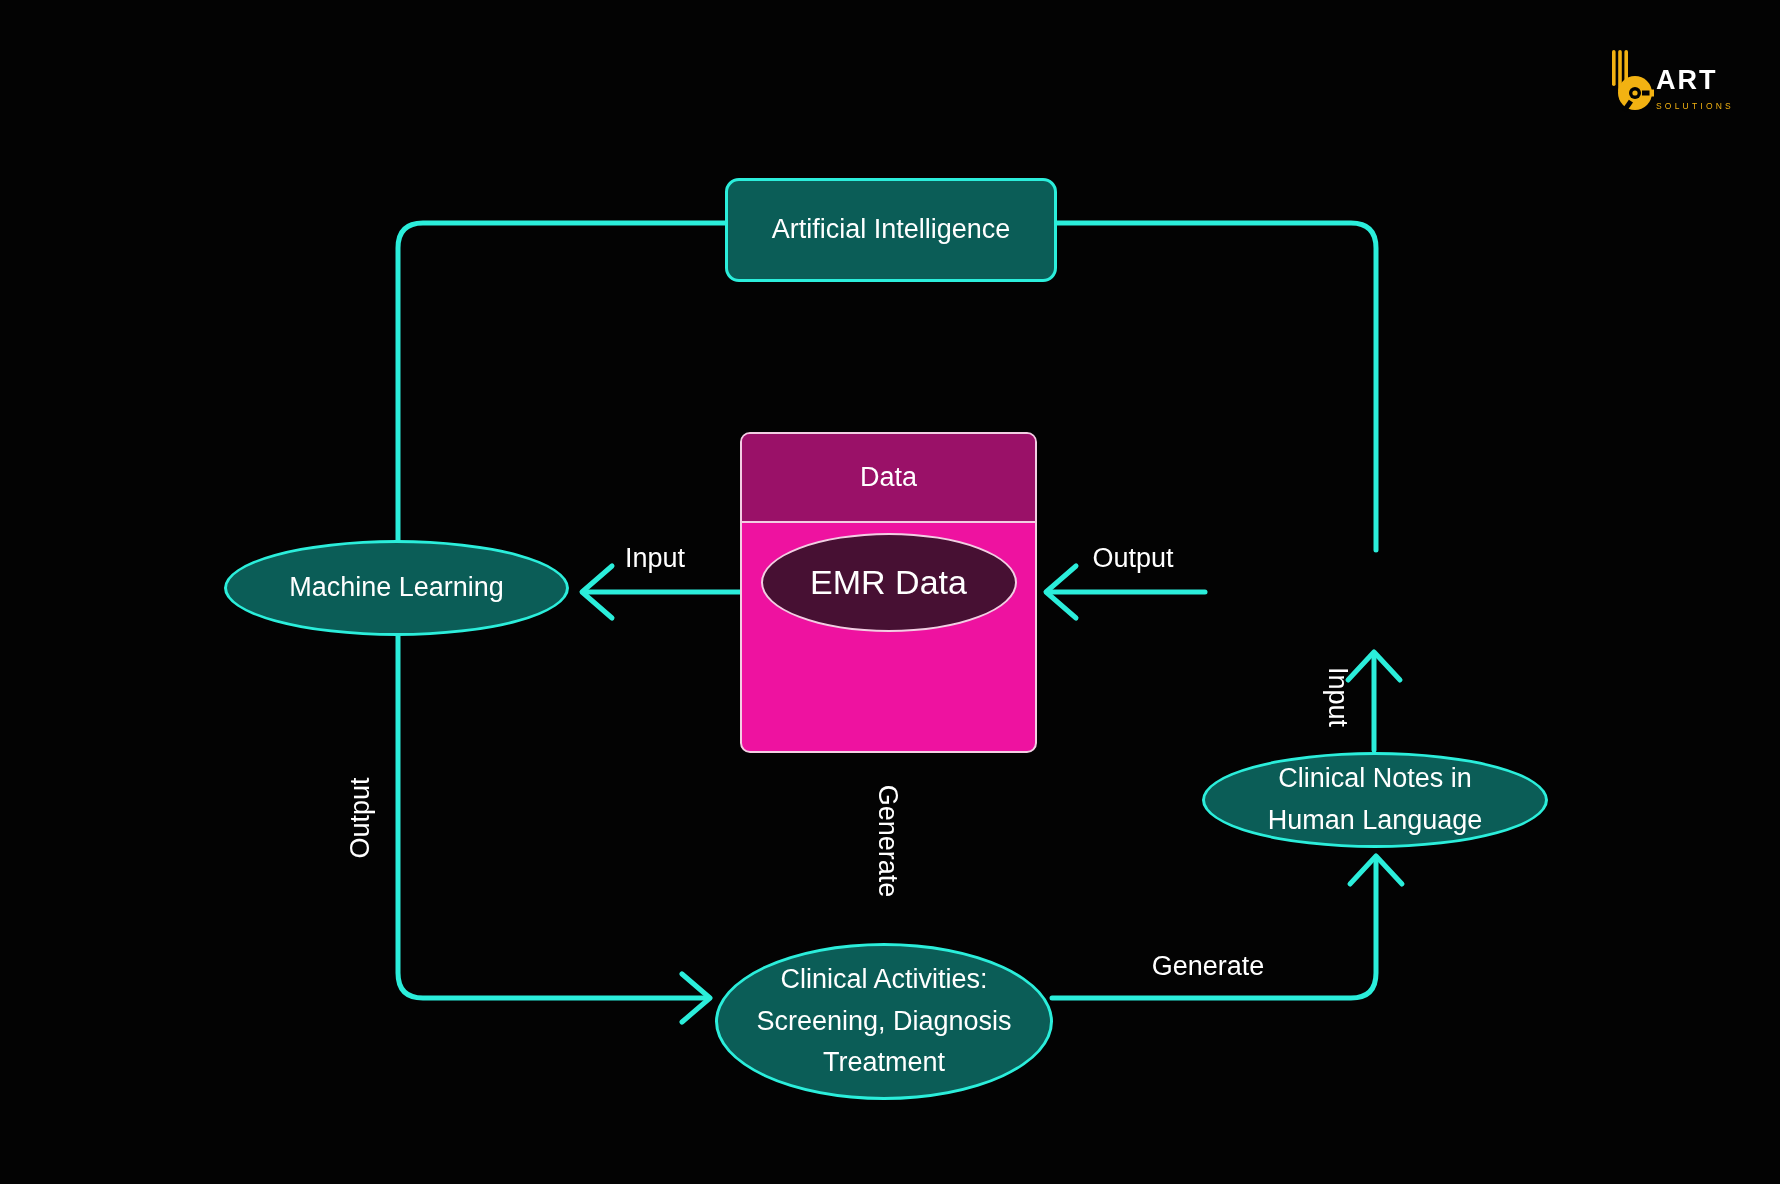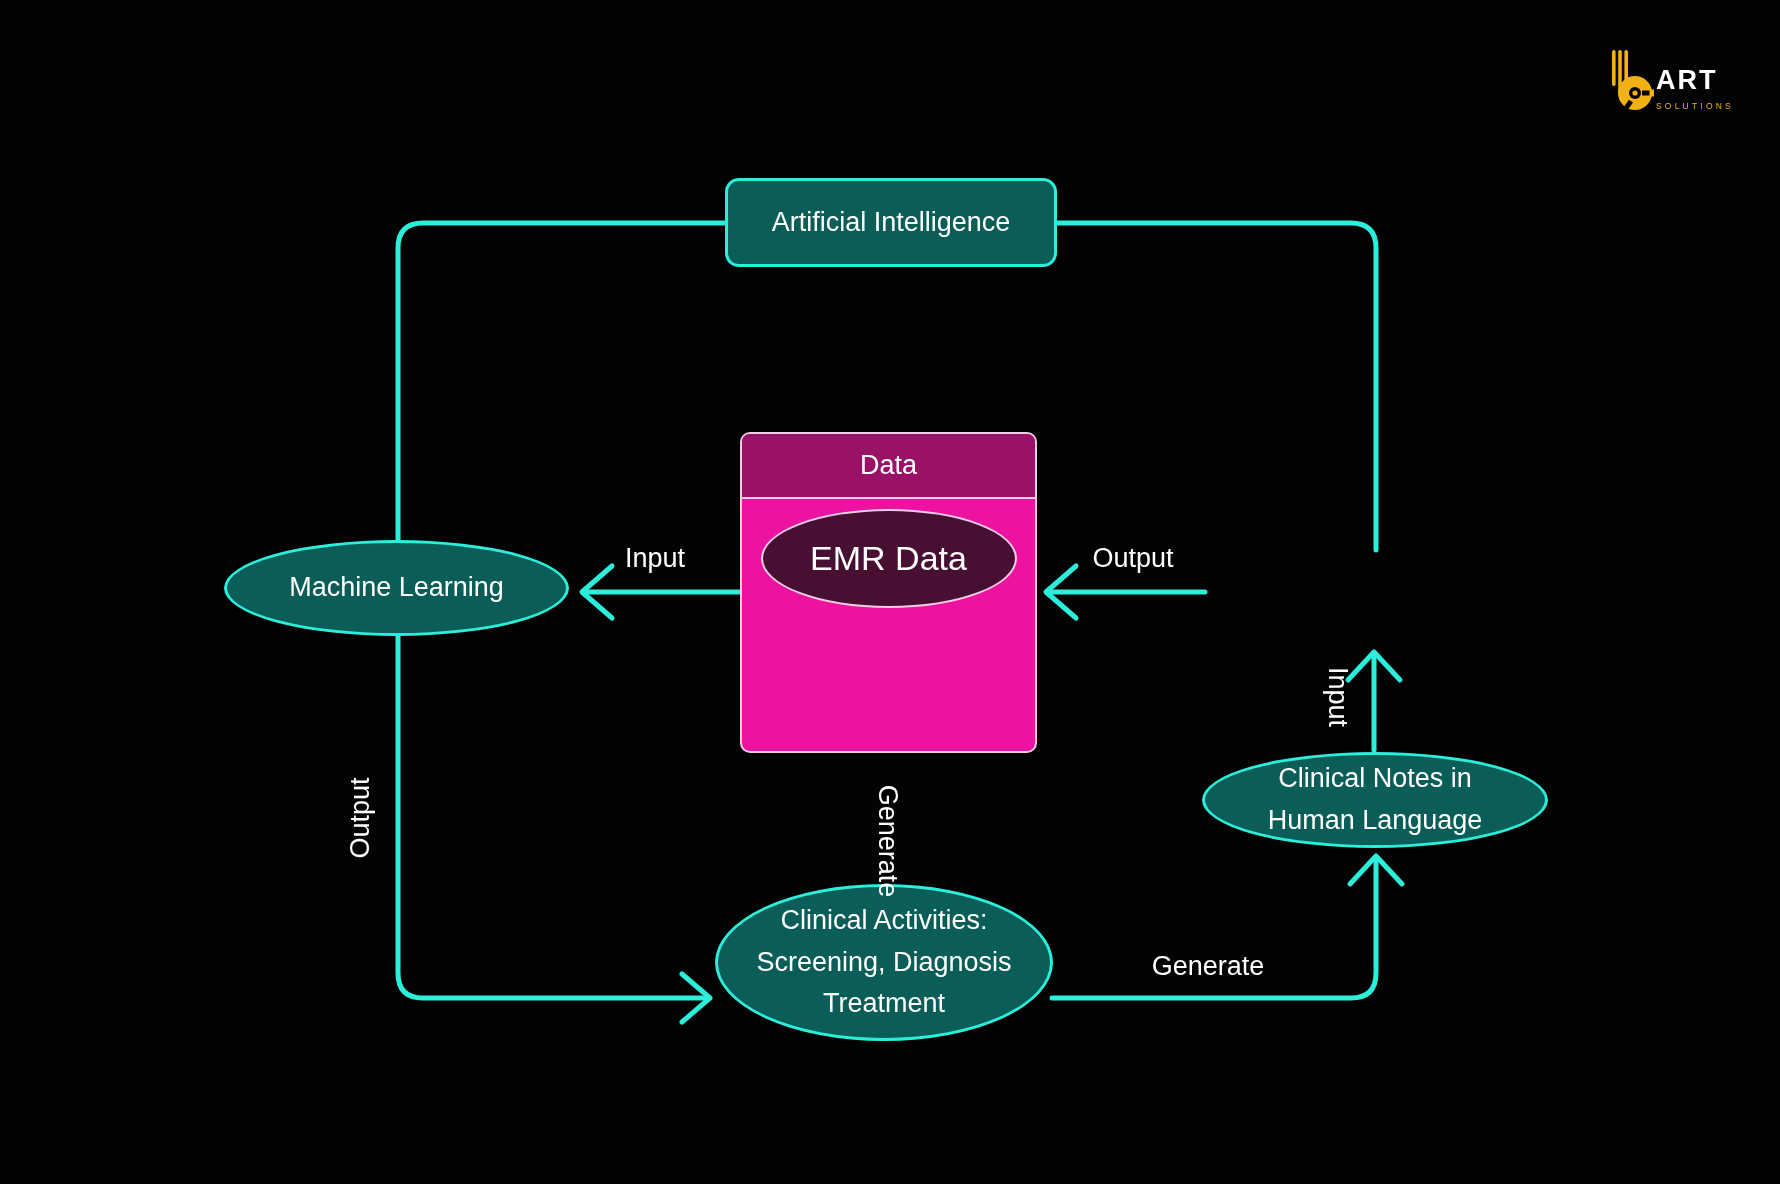--- a/index.html
+++ b/index.html
@@ -12,36 +12,36 @@
   }
   svg.connectors{position:absolute;left:0;top:0;z-index:1;}
   .node{
     position:absolute;z-index:2;
     display:flex;align-items:center;justify-content:center;
     text-align:center;color:#ffffff;font-size:27px;line-height:1.55;
     background:#0B5D57;border:3px solid #2BEEDB;box-sizing:border-box;
   }
   .rectnode{border-radius:14px;}
   .ellipse{border-radius:50%;}
-  #node-ai{left:725px;top:178px;width:332px;height:89px;justify-content:center;}
+  #node-ai{left:725px;top:178px;width:332px;height:104px;justify-content:center;}
   #node-ml{left:224px;top:540px;width:345px;height:96px;}
   #node-nlp{left:1202px;top:548px;width:346px;height:95px;}
   #node-nlp .lbl{width:280px;}
   #node-notes{left:1202px;top:752px;width:346px;height:96px;}
   #node-notes .lbl{width:260px;}
-  #node-activities{left:715px;top:884px;width:338px;height:157px;}
+  #node-activities{left:715px;top:943px;width:338px;height:157px;}
   #node-activities .lbl{width:258px;}
 
   #data-panel{
     position:absolute;z-index:2;left:740px;top:432px;width:297px;height:321px;
     background:#EE12A0;border:2px solid #F2CEE3;border-radius:10px;
     box-sizing:border-box;overflow:hidden;
   }
   #data-header{
-    height:65px;background:#9A1168;border-bottom:2px solid #F2CEE3;
+    height:89px;background:#9A1168;border-bottom:2px solid #F2CEE3;
     display:flex;align-items:center;justify-content:center;
     color:#fff;font-size:27px;box-sizing:border-box;
   }
   .sub-ellipse{
     width:256px;background:#471033;border:2.5px solid #F2CEE3;border-radius:50%;
     display:flex;align-items:center;justify-content:center;text-align:center;
     color:#fff;font-size:34px;line-height:1.4;box-sizing:border-box;
   }
   #emr-ellipse{height:99px;margin:10px auto 0 auto;}
   #imgen-ellipse{height:100px;margin:20px auto 0 auto;}

